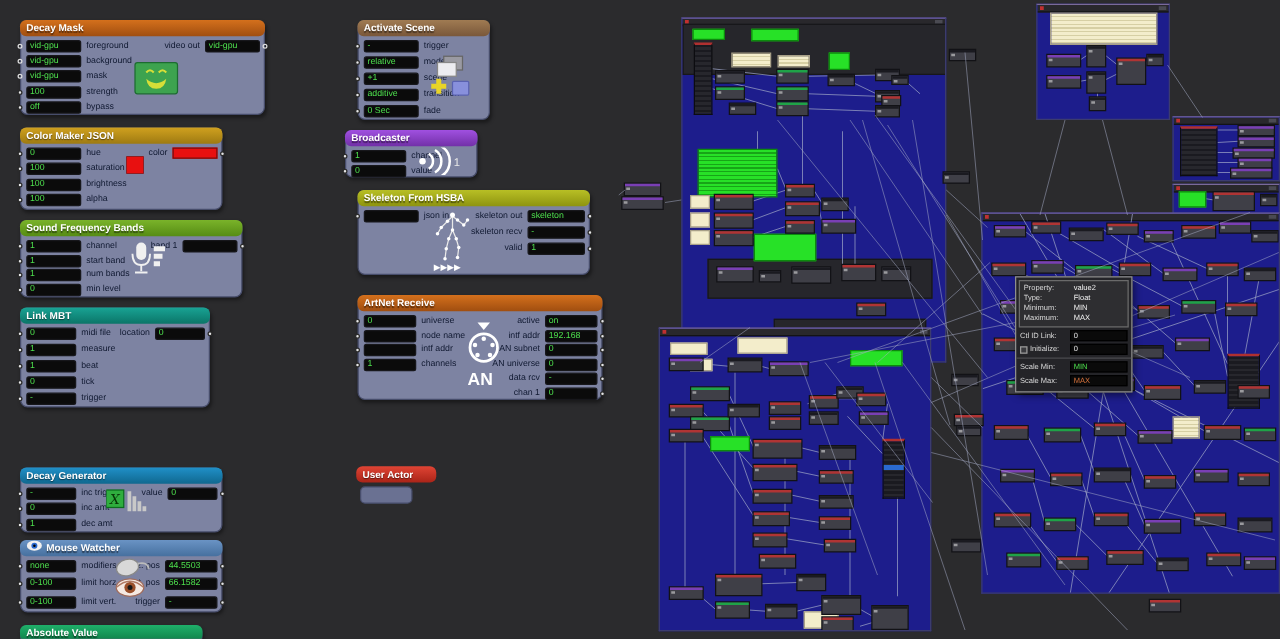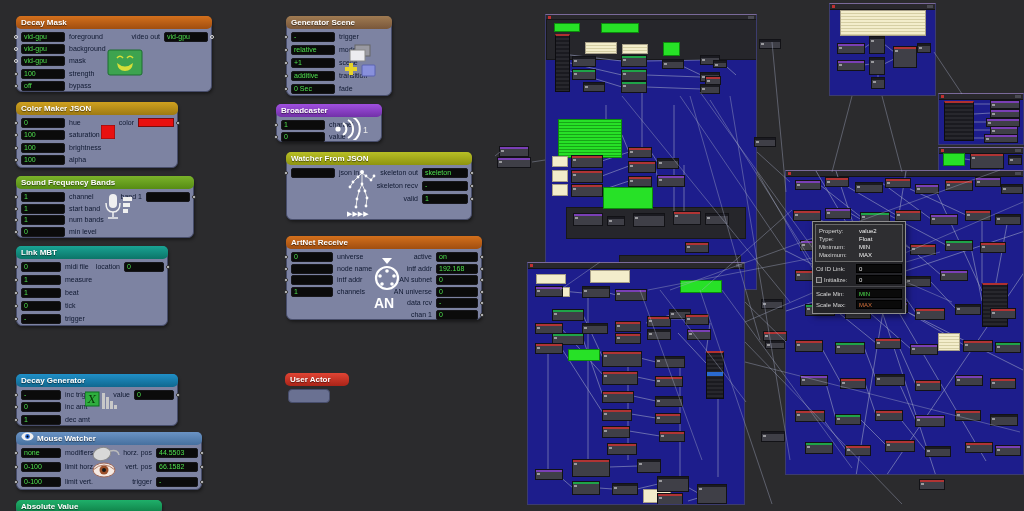--- a/index.html
+++ b/index.html
@@ -178,21 +178,21 @@
             <rect x="0" y="3" width="14" height="14" fill="#2fae3e" stroke="#0b6e1e"></rect>
             <text x="3" y="14" font-size="11" font-style="italic" font-family="DejaVu Serif, serif" fill="#073807">X</text>
             <g fill="#c8c8c8">
               <rect x="17" y="4" width="3" height="16"></rect>
               <rect x="21" y="8" width="3" height="12"></rect>
               <rect x="25" y="12" width="3" height="8"></rect>
               <rect x="29" y="16" width="3" height="4"></rect>
             </g>
           </svg></span>
       </div>
-      <div class="actor" style="left: 16px; top: 432px; width: 186px; height: 58px;">
+      <div class="actor" style="left: 16px; top: 432px; width: 162px; height: 58px;">
         <div class="ahdr" style="background: linear-gradient(rgb(106, 147, 196), rgb(70, 112, 159));">
           <span><svg width="13" height="9" viewBox="0 0 13 9">
               <ellipse cx="6.5" cy="4.5" rx="6" ry="4" fill="#f0f0f0"></ellipse>
               <circle cx="6.5" cy="4.5" r="2.4" fill="#2a6ad0"></circle>
               <circle cx="6.5" cy="4.5" r="1" fill="#000"></circle>
             </svg></span>
           <span>Mouse Watcher</span>
         </div>
         <span class="port" style="left: -3px; top: 18px;"></span>
         <span class="vbox" style="left: 4px; top: 15px; width: 40px;">none</span>
@@ -221,21 +221,21 @@
             <path d="M4 24 q11 -10 22 0" stroke="#b07a64" fill="none"></path>
           </svg></span>
       </div>
       <div class="actor" style="left: 16px; top: 500px; width: 146px; height: 24px;">
         <div class="ahdr" style="background: linear-gradient(rgb(31, 176, 106), rgb(15, 128, 72));">
           <span>Absolute Value</span>
         </div>
       </div>
       <div class="actor" style="left: 286px; top: 16px; width: 106px; height: 80px;">
         <div class="ahdr" style="background: linear-gradient(rgb(160, 123, 82), rgb(121, 87, 58));">
-          <span>Generator Scene</span>
+          <span>Activate Scene</span>
         </div>
         <span class="port" style="left: -3px; top: 18px;"></span>
         <span class="vbox" style="left: 4px; top: 15px; width: 44px;">-</span>
         <span class="albl" style="left: 52px; top: 15px;">trigger</span>
         <span class="port" style="left: -3px; top: 31px;"></span>
         <span class="vbox" style="left: 4px; top: 28px; width: 44px;">relative</span>
         <span class="albl" style="left: 52px; top: 28px;">mode</span>
         <span class="port" style="left: -3px; top: 44px;"></span>
         <span class="vbox" style="left: 4px; top: 41px; width: 44px;">+1</span>
         <span class="albl" style="left: 52px; top: 41px;">scene</span>
@@ -265,21 +265,21 @@
         <span class="aicon" style="left: 57px; top: 13px;"><svg width="36" height="22" viewBox="0 0 36 22">
             <circle cx="4" cy="11" r="2.6" fill="#fff"></circle>
             <path d="M9 5 a7 7 0 0 1 0 12" stroke="#fff" fill="none" stroke-width="2"></path>
             <path d="M14 2 a10.5 10.5 0 0 1 0 18" stroke="#fff" fill="none" stroke-width="2"></path>
             <path d="M19 -1 a14 14 0 0 1 0 24" stroke="#fff" fill="none" stroke-width="2"></path>
             <text x="29" y="15" font-size="9" fill="#e8e8e8">1</text>
           </svg></span>
       </div>
       <div class="actor" style="left: 286px; top: 152px; width: 186px; height: 68px;">
         <div class="ahdr" style="background: linear-gradient(rgb(184, 191, 37), rgb(142, 148, 16));">
-          <span>Watcher From JSON</span>
+          <span>Skeleton From HSBA</span>
         </div>
         <span class="port" style="left: -3px; top: 18px;"></span>
         <span class="vbox" style="left: 4px; top: 15px; width: 44px;"></span>
         <span class="albl" style="left: 52px; top: 15px;">json in</span>
         <span class="albl rlbl" style="right: 53px; top: 15px;">skeleton out</span>
         <span class="vbox" style="right: 3px; top: 15px; width: 46px;">skeleton</span>
         <span class="port" style="right: -3px; top: 18px;"></span>
         <span class="albl rlbl" style="right: 53px; top: 28px;">skeleton recv</span>
         <span class="vbox" style="right: 3px; top: 28px; width: 46px;">-</span>
         <span class="port" style="right: -3px; top: 31px;"></span>

